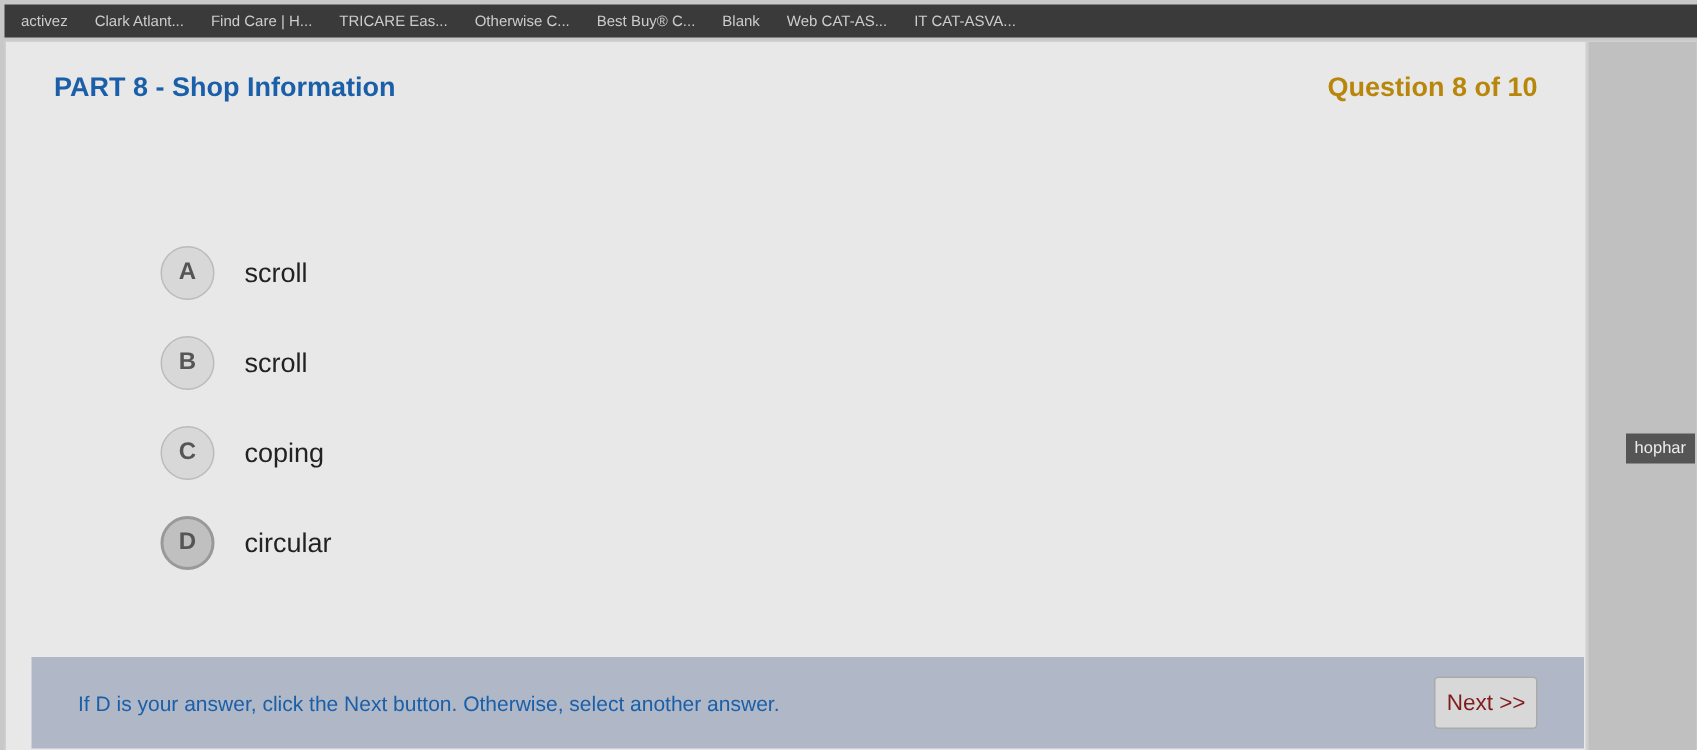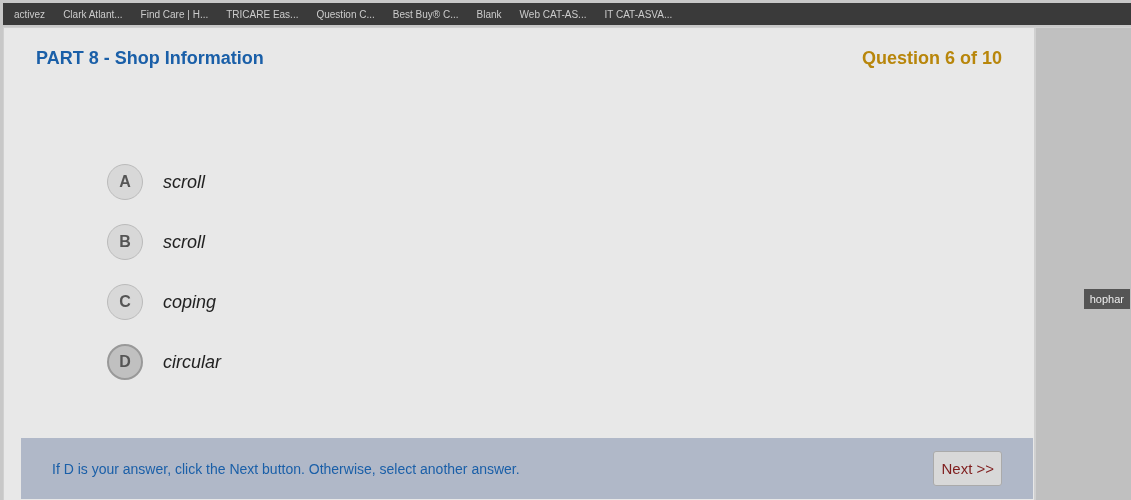--- a/index.html
+++ b/index.html
@@ -111,21 +111,20 @@
     }
 
     .option-circle.selected {
       background: #c0c0c0;
       border: 2px solid #999;
     }
 
     .option-label {
       font-size: 18px;
       color: #222;
-      font-style: italic;
     }
 
     
     .quiz-footer {
       position: absolute;
       bottom: 0;
       left: 16px;
       right: 0;
       background: #b0b8c8;
       padding: 12px 30px;
@@ -144,21 +143,21 @@
       border: 1px solid #aaa;
       padding: 8px 7px;
       font-size: 15px;
       color: #7f1d1d;
       cursor: pointer;
       border-radius: 3px;
     }
 
     
     .right-panel {
-      width: 95px;
+      width: 72px;
       background: #c0c0c0;
       position: relative;
       flex-shrink: 0;
     }
 
     .right-panel-label {
       position: absolute;
       top: 260px;
       right: 0;
       background: #555;
@@ -170,34 +169,34 @@
     }
   </style>
 </head>
 <body>
 
 <div class="tab-bar">
   <span class="tab-item">activez</span>
   <span class="tab-item">Clark Atlant...</span>
   <span class="tab-item">Find Care | H...</span>
   <span class="tab-item">TRICARE Eas...</span>
-  <span class="tab-item">Question C...</span>
+  <span class="tab-item">Otherwise C...</span>
   <span class="tab-item">Best Buy® C...</span>
   <span class="tab-item">Blank</span>
   <span class="tab-item">Web CAT-AS...</span>
   <span class="tab-item">IT CAT-ASVA...</span>
 </div>
 
 <div class="main-wrapper">
 
   <div class="quiz-panel">
 
     <div class="quiz-header">
       <span class="quiz-part-title">PART 8 - Shop Information</span>
-      <span class="quiz-question-counter">Question 6 of 10</span>
+      <span class="quiz-question-counter">Question 8 of 10</span>
     </div>
 
     <div class="quiz-question">
       <br>
     </div>
 
     <div class="quiz-options">
 
       <div class="option-row">
         <div class="option-circle">

